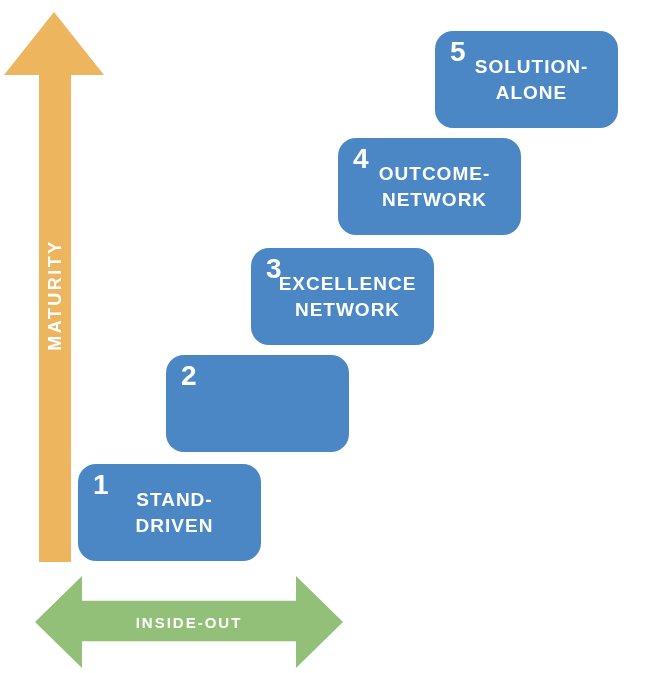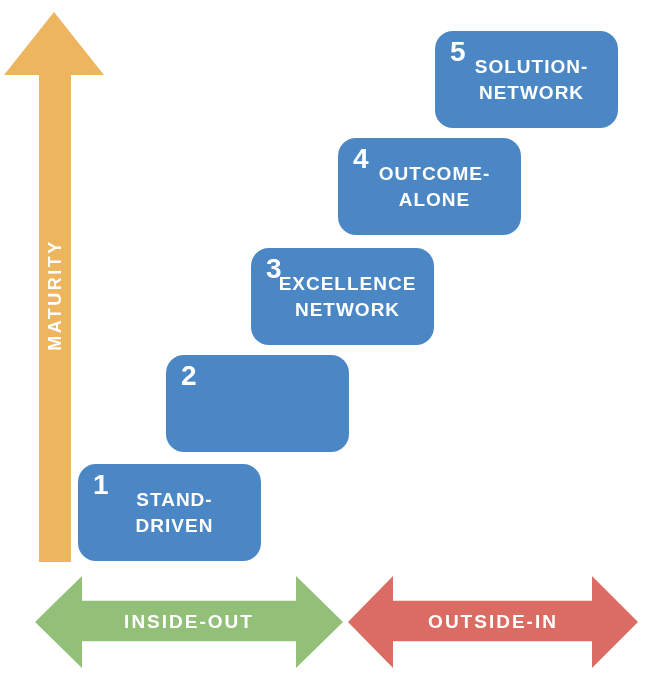--- a/index.html
+++ b/index.html
@@ -106,21 +106,21 @@
   .h-arrow-red {
     left: 348px;
     width: 290px;
     background: var(--outside-in-red, #DB6C64);
     clip-path: polygon(0 50%, 45px 0, 45px 27%, 244px 27%, 244px 0,
                        100% 50%, 244px 100%, 244px 71%, 45px 71%, 45px 100%);
   }
   .h-arrow-label {
     color: var(--label-white, #ffffff);
     font-weight: bold;
-    font-size: 19px;
+    font-size: 15px;
     letter-spacing: 2px;
   }
 </style>
 </head>
 <body>
 
 <div class="canvas">
 
   <div class="v-arrow-head"></div>
   <div class="v-arrow-shaft"></div>
@@ -138,30 +138,27 @@
 
   <div class="step step-3">
     <span class="step-num">3</span>
     <span class="step-label">EXCELLENCE
 NETWORK</span>
   </div>
 
   <div class="step step-4">
     <span class="step-num">4</span>
     <span class="step-label">OUTCOME-
-ALONE</span>
+NETWORK</span>
   </div>
 
   <div class="step step-5">
     <span class="step-num">5</span>
     <span class="step-label">SOLUTION-
-NETWORK</span>
+ALONE</span>
   </div>
 
   <div class="h-arrow h-arrow-green">
     <span class="h-arrow-label">INSIDE-OUT</span>
   </div>
 
-  <div class="h-arrow h-arrow-red">
-    <span class="h-arrow-label">OUTSIDE-IN</span>
-  </div>
 
 </div>
 
 </body></html>

